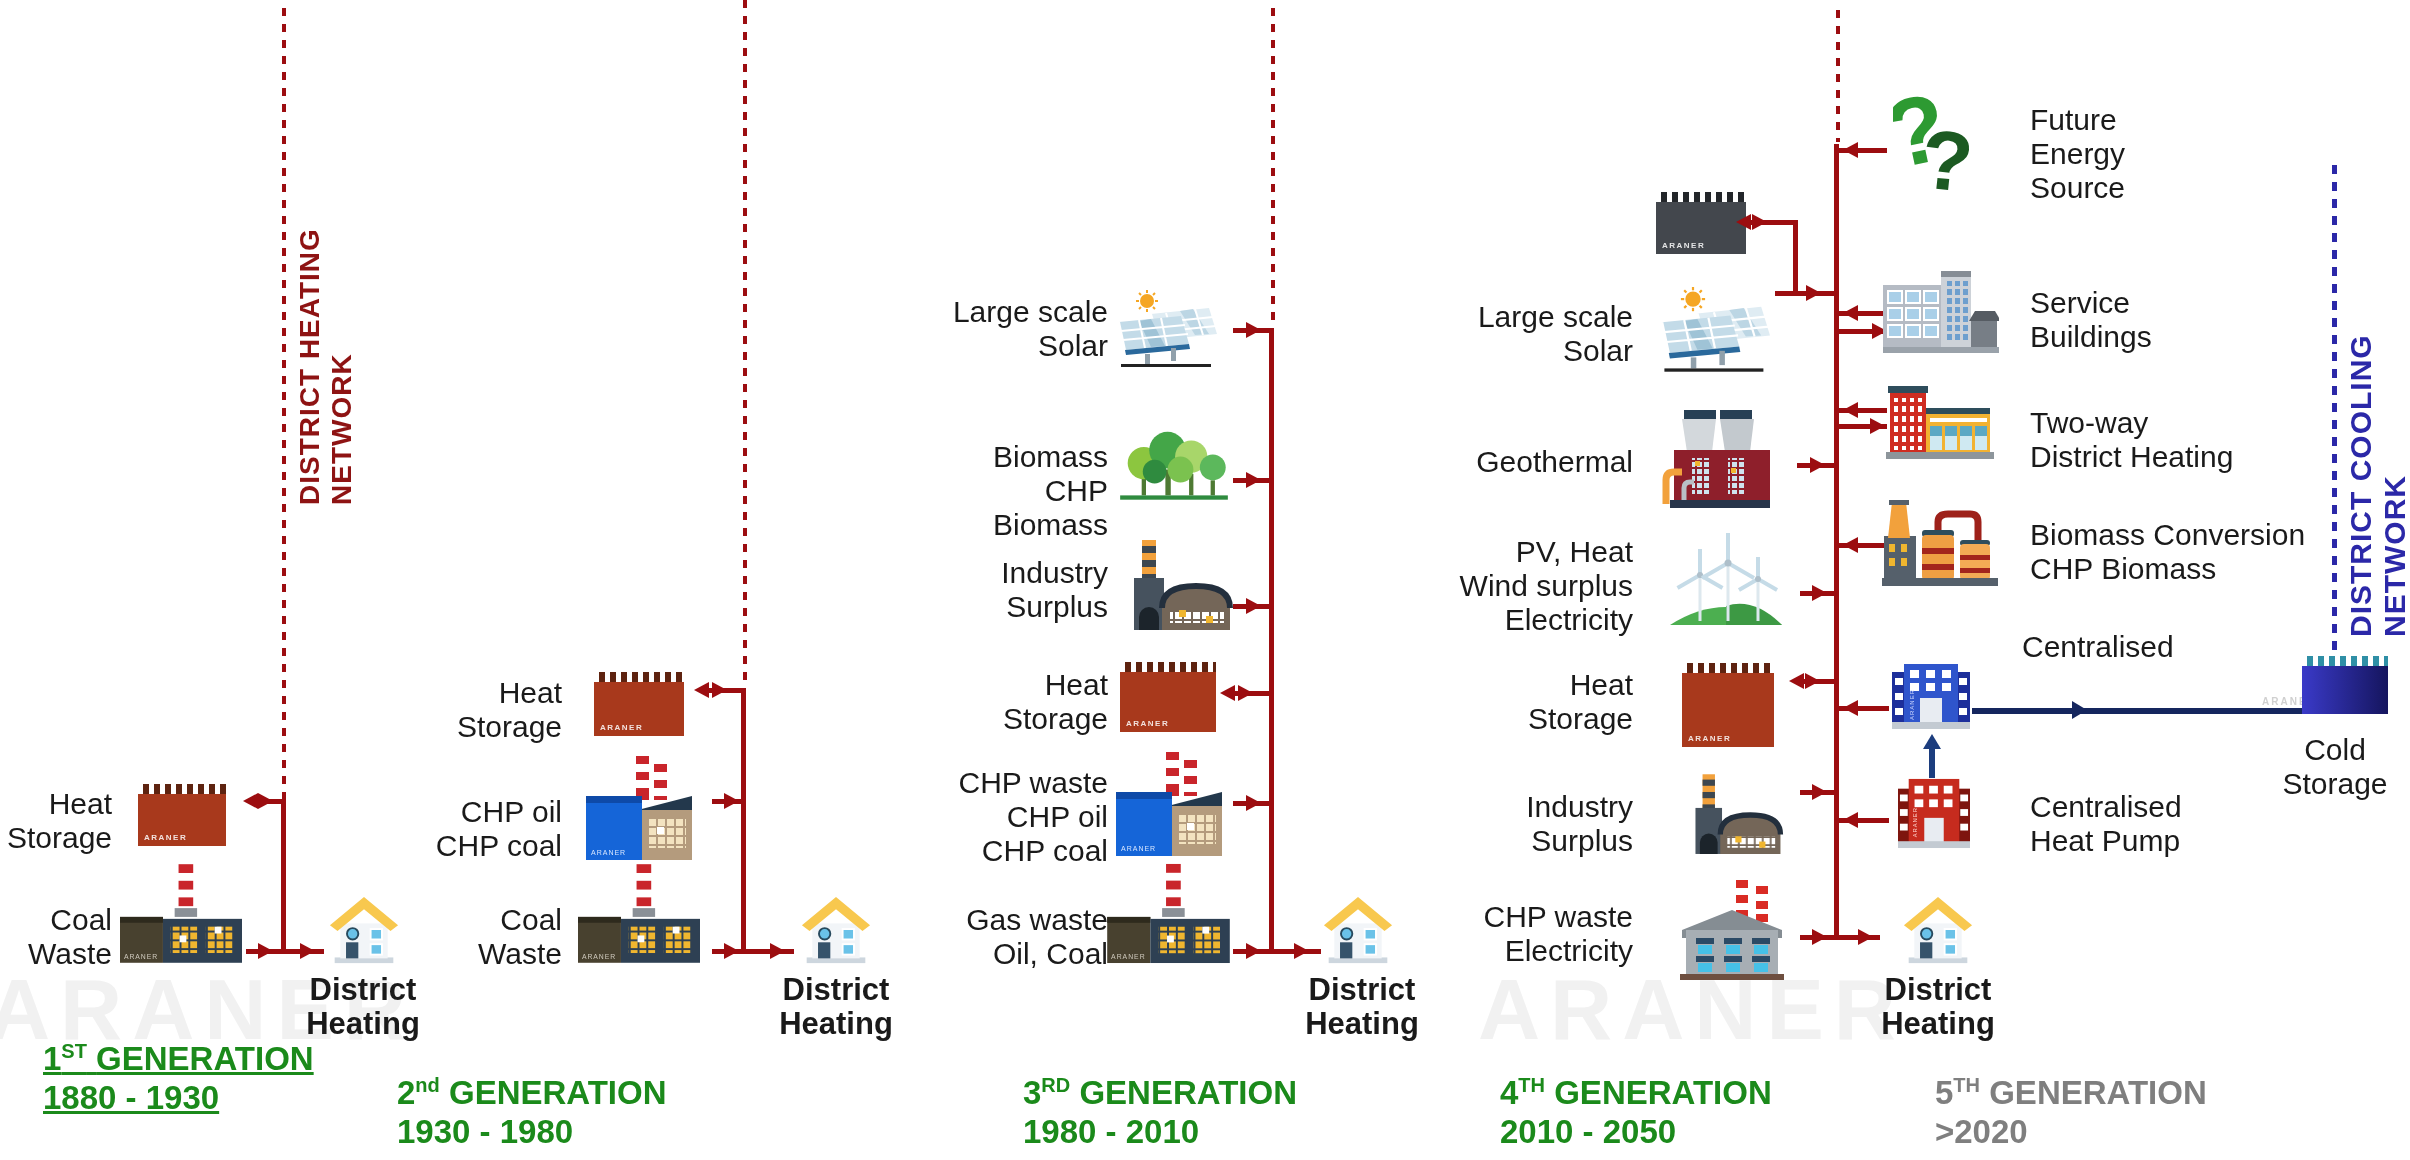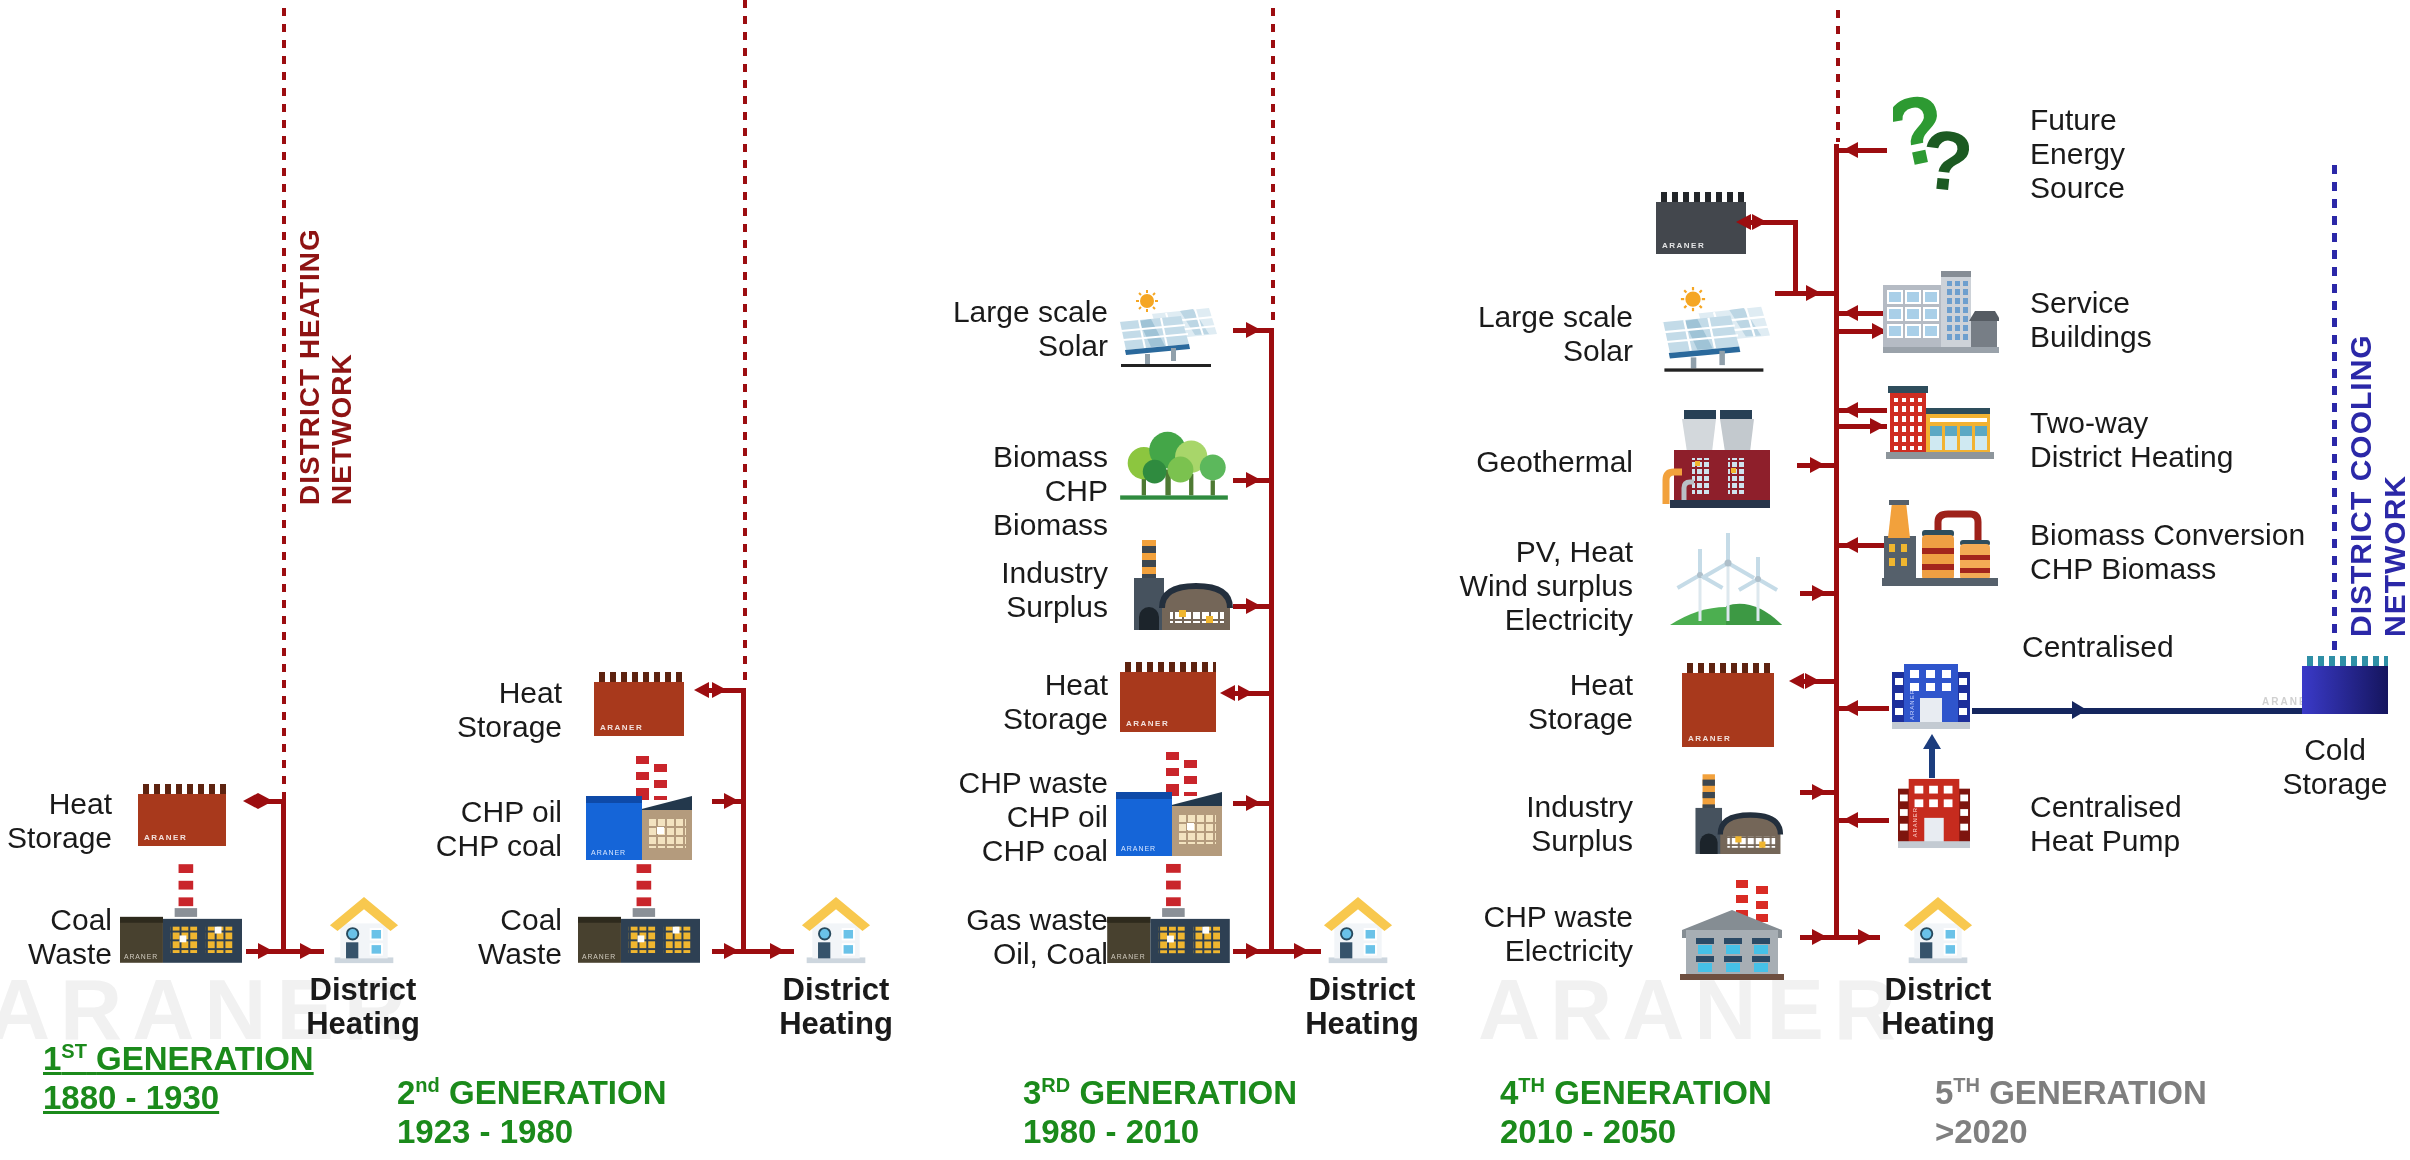--- a/index.html
+++ b/index.html
@@ -217,21 +217,21 @@
       <rect x="45" y="36" width="12" height="11" fill="#6ac2e8" stroke="#ffffff" stroke-width="2"></rect>
       <rect x="45" y="52" width="12" height="11" fill="#6ac2e8" stroke="#ffffff" stroke-width="2"></rect>
     </svg>
   </div>
   <div class="lbl ctr" style="left:766px;top:973px;width:140px;">
     <span class="ln">District</span>
     <span class="ln">Heating</span>
   </div>
   <div class="gen" style="left:397px;top:1066px;">
     <span><span>2</span><sup>nd</sup> <span>GENERATION</span></span>
-    <span class="yrs ln">1923 - 1980</span>
+    <span class="yrs ln">1930 - 1980</span>
   </div>
 
   <div class="lbl" style="left:930px;top:295px;width:178px;">
     <span class="ln">Large scale</span>
     <span class="ln">Solar</span>
   </div>
   <div class="abs" style="left:1116px;top:290px;">
     <svg width="102" height="80" viewBox="0 0 100 80">
       <circle cx="30" cy="11" r="7" fill="#f5a623"></circle>
       <g stroke="#f5a623" stroke-width="2">

